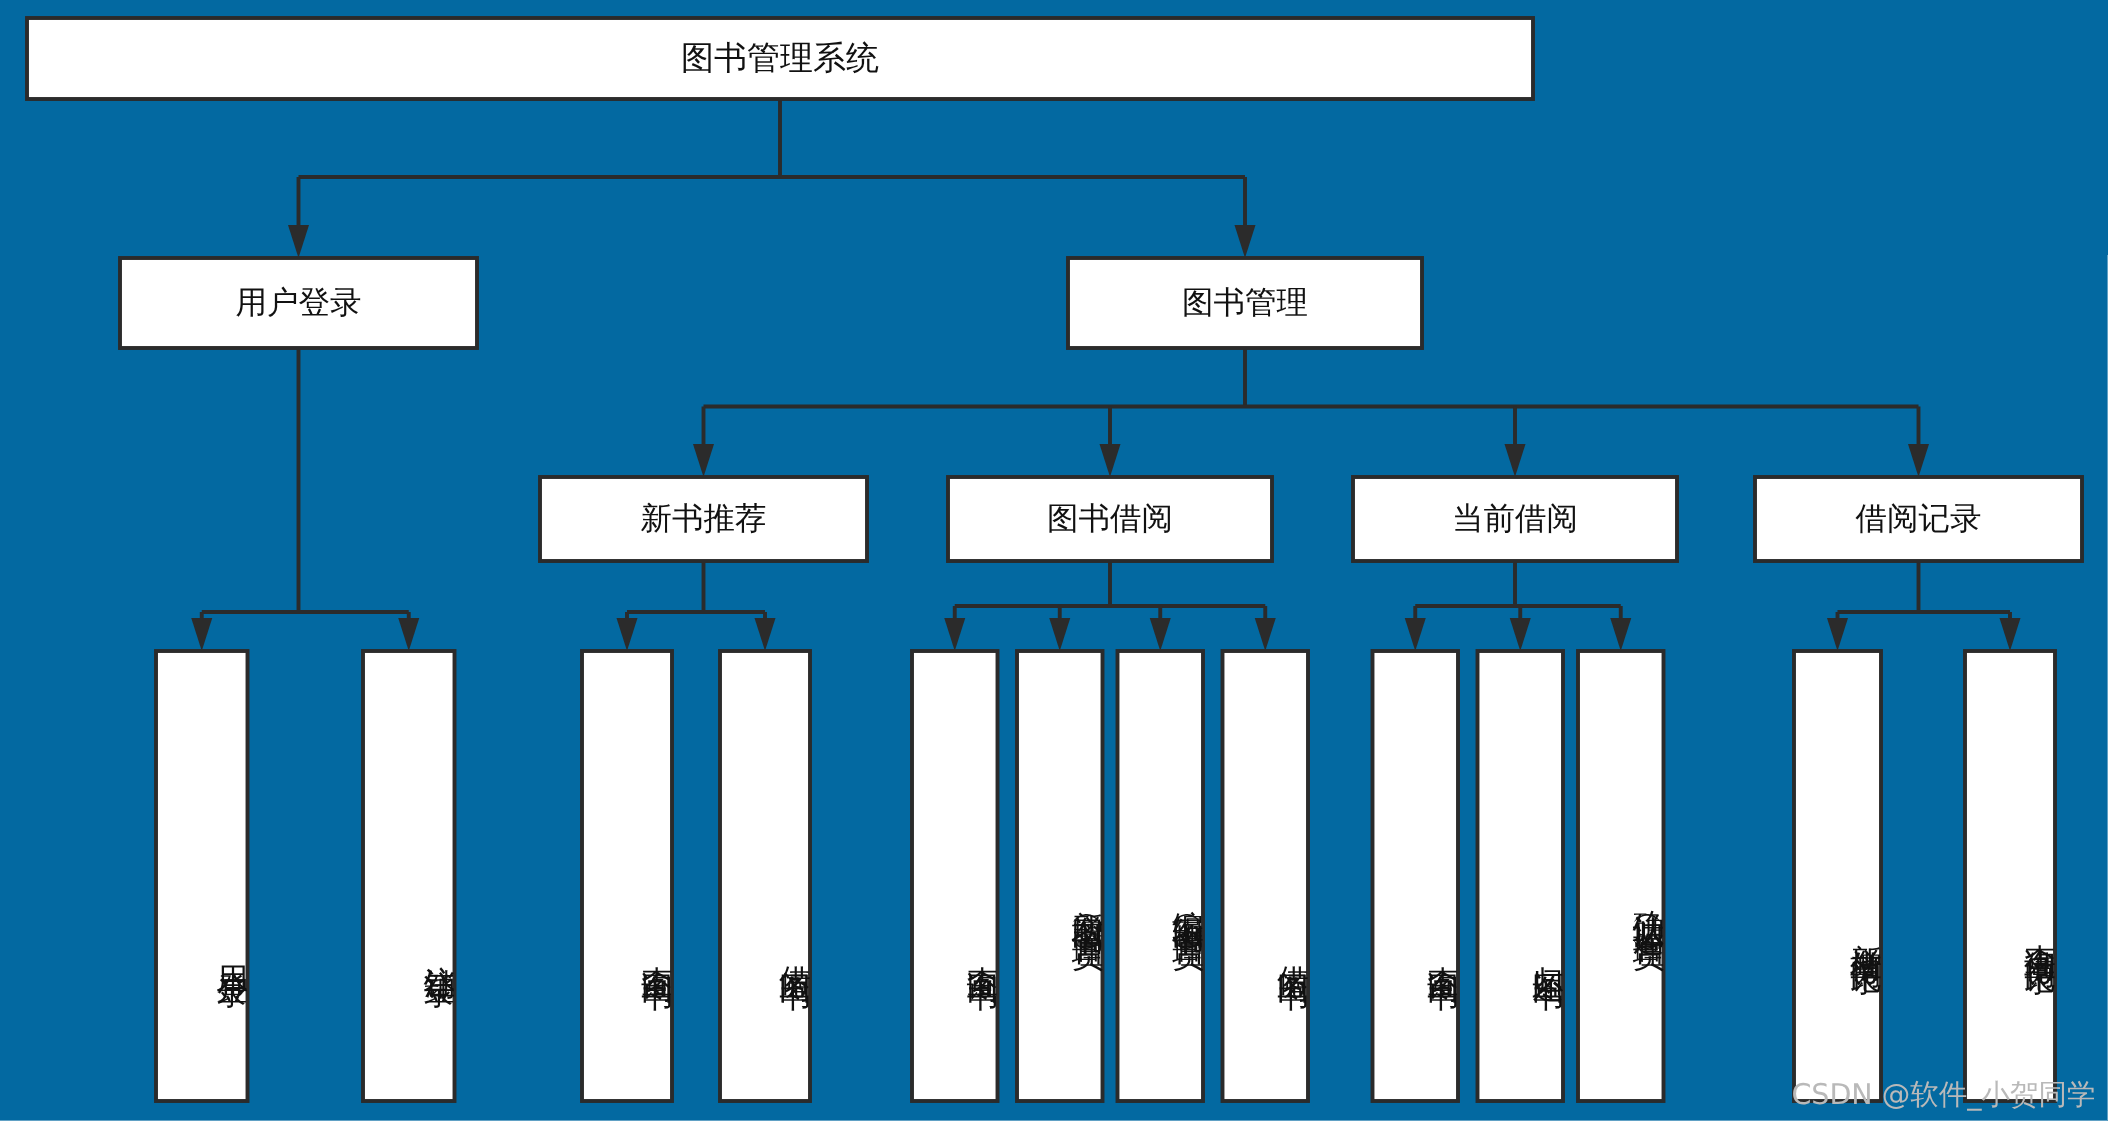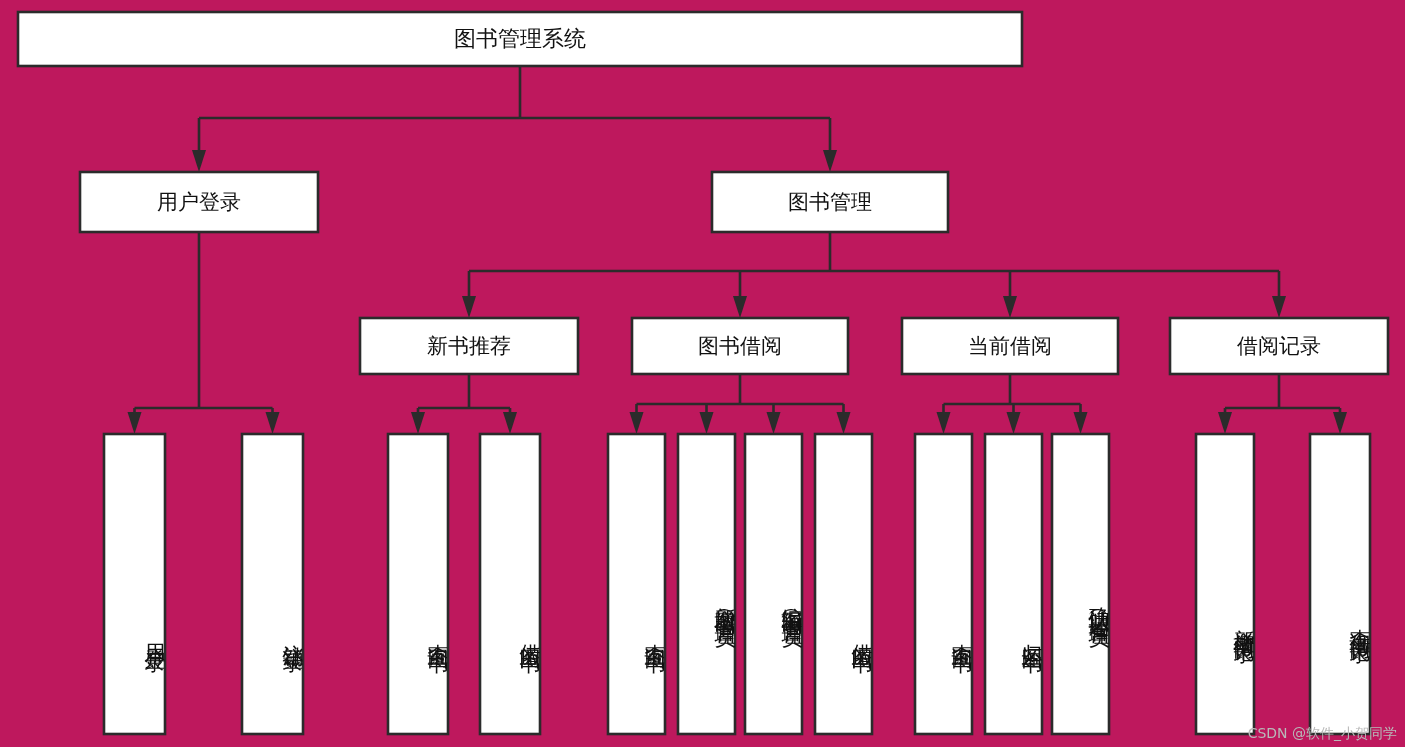--- a/index.html
+++ b/index.html
@@ -10,21 +10,21 @@
   body {
     width: 1405px;
     height: 747px;
     font-family: "DejaVu Sans", "Liberation Sans", sans-serif;
     overflow: hidden;
   }
   #diagram-root {
     position: relative;
     width: 1405px;
     height: 747px;
-    background: #be185d;
+    background: #0369a1;
   }
   svg#flowchart {
     position: absolute;
     left: 0;
     top: 0;
     width: 1405px;
     height: 747px;
   }
   .node-box {
     fill: #ffffff;
@@ -68,21 +68,21 @@
     display: flex;
     align-items: flex-start;
     justify-content: center;
     pointer-events: none;
   }
   .watermark {
     position: absolute;
     right: 8px;
     bottom: 4px;
     font-family: "DejaVu Sans", "Liberation Sans", sans-serif;
-    font-size: 14px;
+    font-size: 19px;
     color: #b9b9b9;
     white-space: nowrap;
   }
 </style>
 </head>
 <body>
 
 <div id="diagram-root">
 
   <svg id="flowchart" viewBox="0 0 1405 747">

